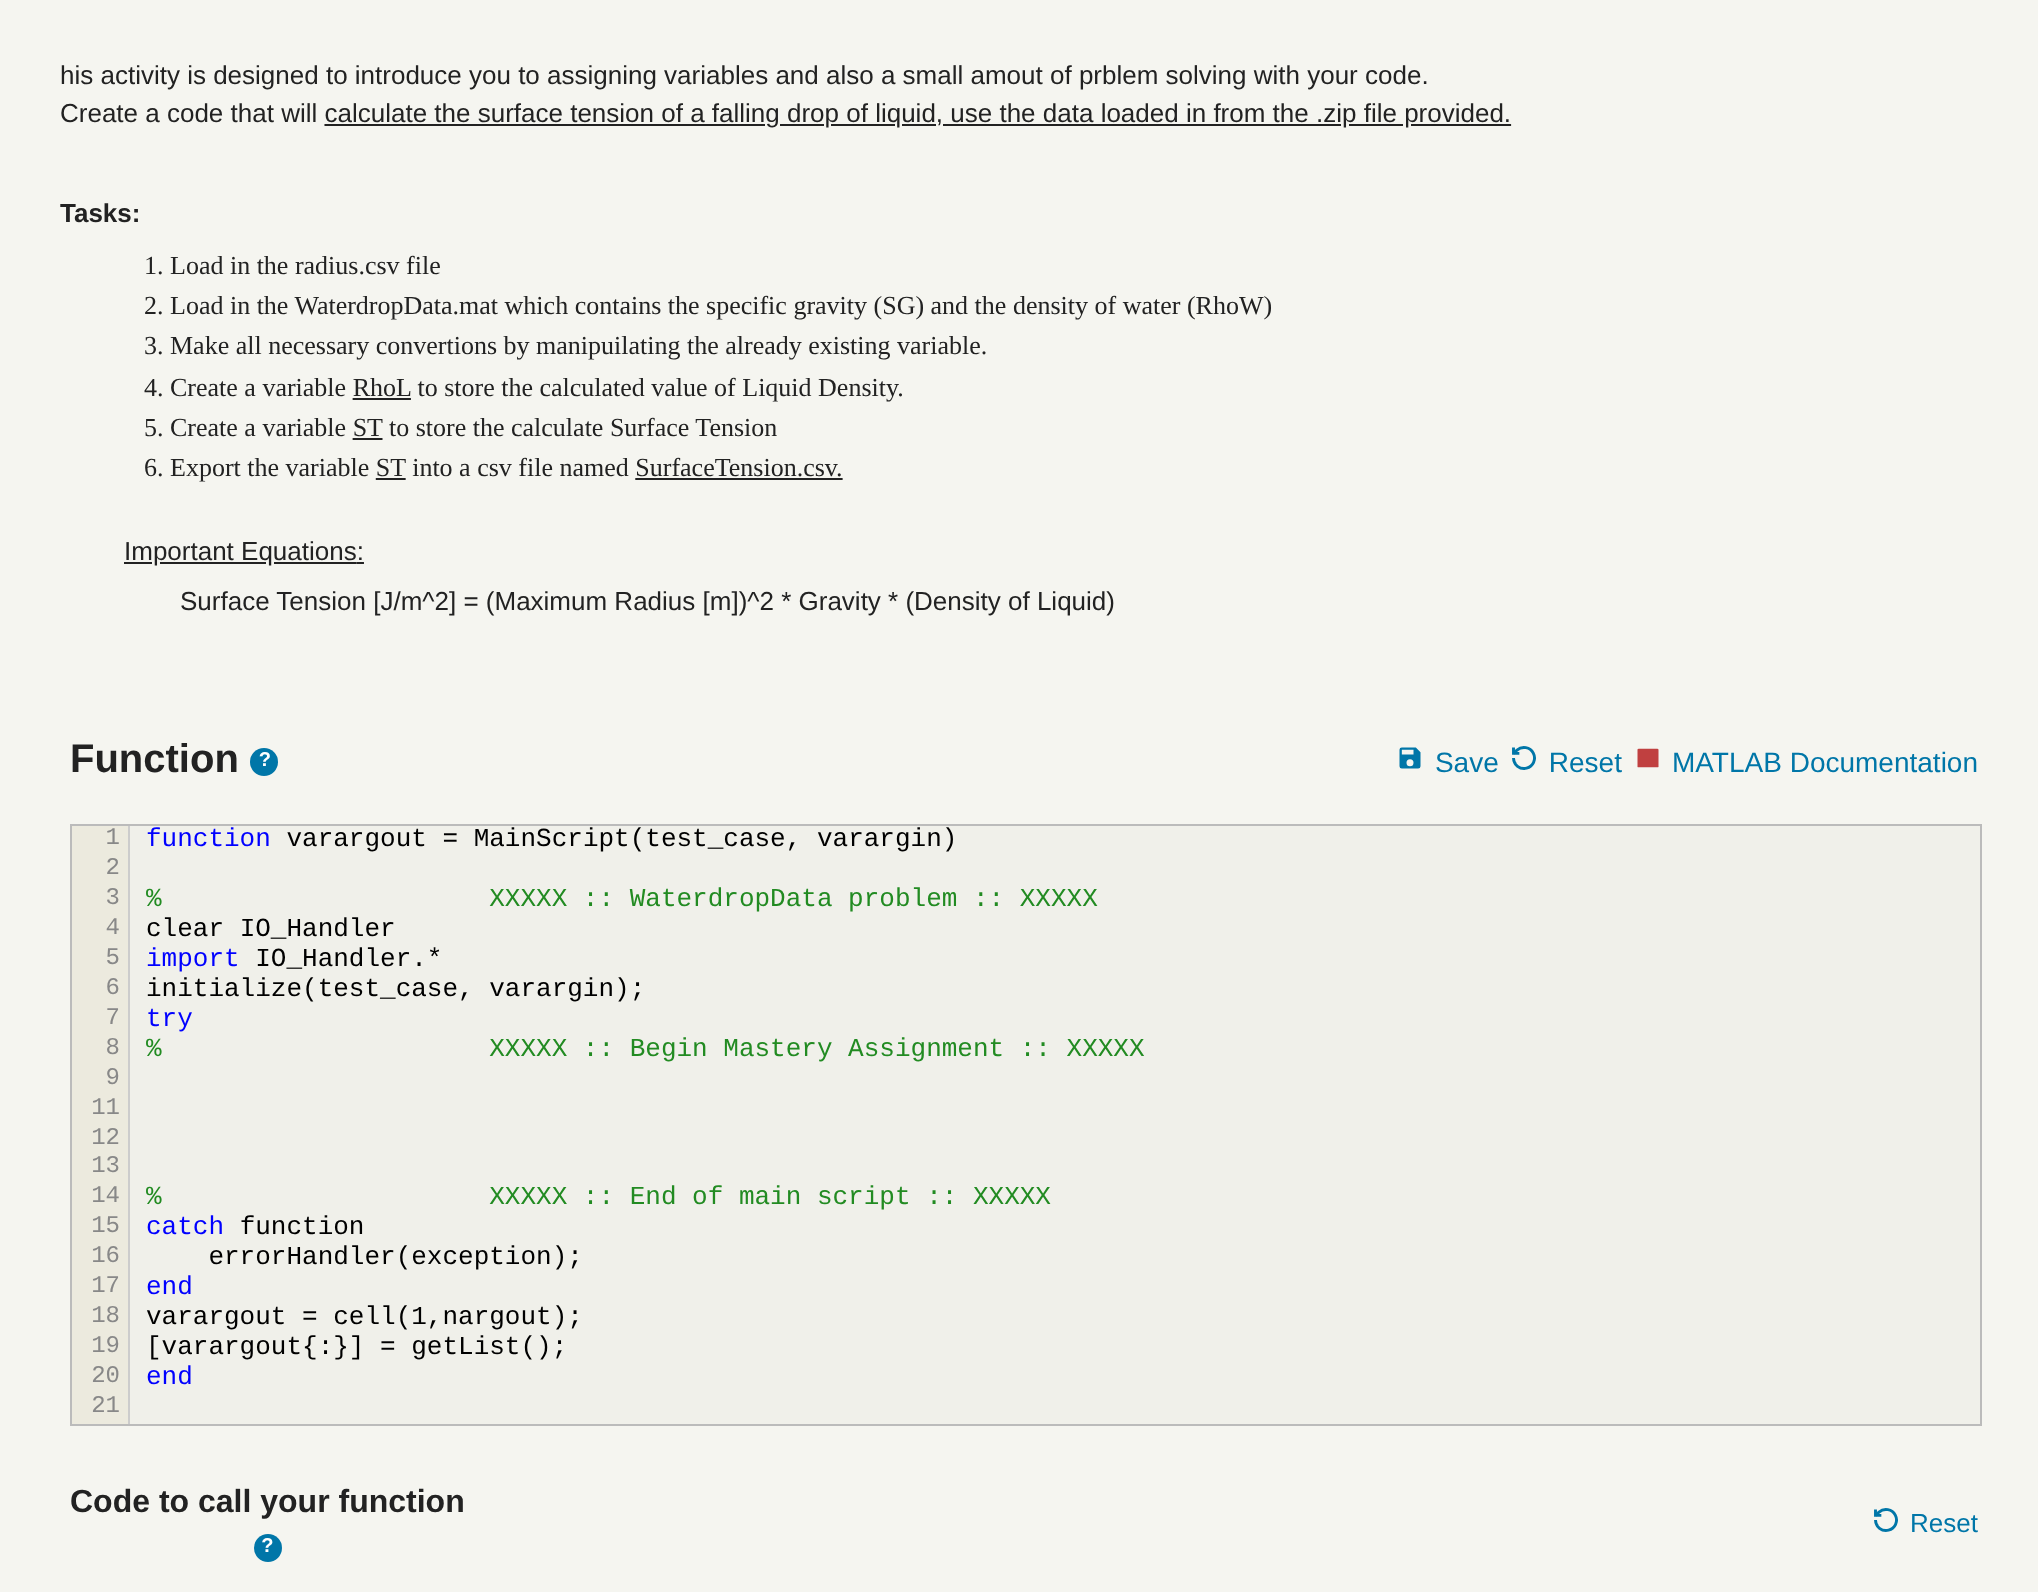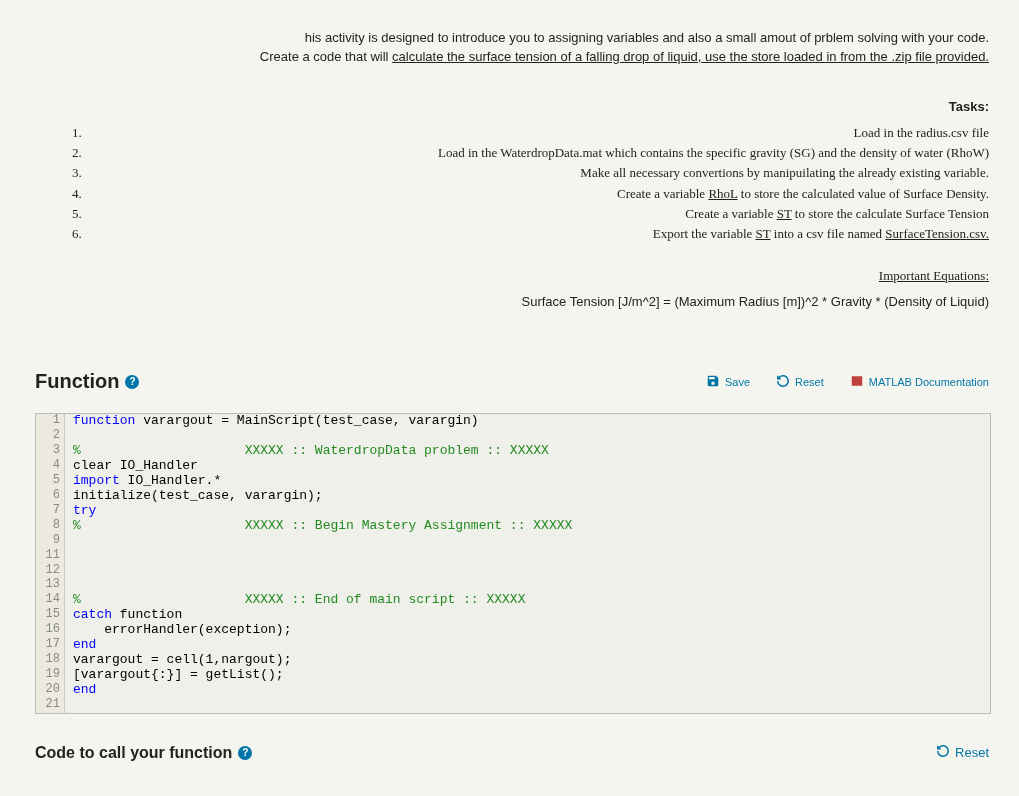--- a/index.html
+++ b/index.html
@@ -6,21 +6,20 @@
     margin: 0;
     padding: 0;
     font-family: Arial, Helvetica, sans-serif;
     background: #f5f5f0;
     color: #222;
     font-size: 13px;
     width: 1019px;
   }
   .content {
     padding: 30px 30px 20px 30px;
-    text-align: right;
   }
   .intro-line1 {
     margin: 0 0 4px 0;
   }
   .intro-line2 {
     margin: 0 0 35px 0;
   }
   .underline {
     text-decoration: underline;
   }
@@ -32,22 +31,21 @@
     margin: 0 0 25px 0;
     padding-left: 55px;
   }
   ol.tasks li {
     margin: 2px 0;
     line-height: 1.4;
     font-family: Liberation Serif, serif;
   }
   .important-eq {
     text-decoration: underline;
-    margin: 0 0 10px 20px;
-    font-family: Liberation Serif, serif;
+    margin: 0 0 10px 32px;
   }
   .eq-line {
     margin: 0 0 6px 60px;
   }
   .function-section {
     margin: 0 0 0 0;
     padding: 0 30px 20px 35px;
   }
   .function-header {
     display: flex;
@@ -70,22 +68,22 @@
     background: #0076a8;
     color: #fff;
     font-size: 10px;
     font-weight: bold;
     align-items: center;
     justify-content: center;
   }
   .toolbar {
     display: flex;
     align-items: center;
-    gap: 26px;
-    font-size: 11px;
+    gap: 6px;
+    font-size: 14px;
   }
   .toolbar-btn {
     display: inline-flex;
     align-items: center;
     gap: 5px;
     color: #0076a8;
     cursor: pointer;
   }
   .icon-save svg, .icon-reset svg, .icon-doc svg {
     width: 14px;
@@ -129,38 +127,39 @@
     align-items: center;
     justify-content: space-between;
     margin: 30px 0 12px 0;
   }
   .section2-title {
     font-size: 16px;
     font-weight: bold;
     display: flex;
     align-items: center;
     gap: 6px;
+    flex-direction: column;
   }
 </style>
 </head>
 <body>
 
 <div class="content">
   <p class="intro-line1">his activity is designed to introduce you to assigning variables and also a small amout of prblem solving with your code.</p>
   <p class="intro-line2">
-    <span>Create a code that will </span><span class="underline">calculate the surface tension of a falling drop of liquid, use the store loaded in from the .zip file provided.</span>
+    <span>Create a code that will </span><span class="underline">calculate the surface tension of a falling drop of liquid, use the data loaded in from the .zip file provided.</span>
   </p>
 
   <p class="section-heading">Tasks:</p>
   <ol class="tasks">
     <li>Load in the radius.csv file</li>
     <li>Load in the WaterdropData.mat which contains the specific gravity (SG) and the density of water (RhoW)</li>
     <li>Make all necessary convertions by manipuilating the already existing variable.</li>
     <li>
-      <span>Create a variable </span><span class="underline">RhoL</span><span> to store the calculated value of Surface Density.</span>
+      <span>Create a variable </span><span class="underline">RhoL</span><span> to store the calculated value of Liquid Density.</span>
     </li>
     <li>
       <span>Create a variable </span><span class="underline">ST</span><span> to store the calculate Surface Tension</span>
     </li>
     <li>
       <span>Export the variable </span><span class="underline">ST</span><span> into a csv file named </span><span class="underline">SurfaceTension.csv.</span>
     </li>
   </ol>
 
   <p class="important-eq"><span>Important Equations</span>:</p>

